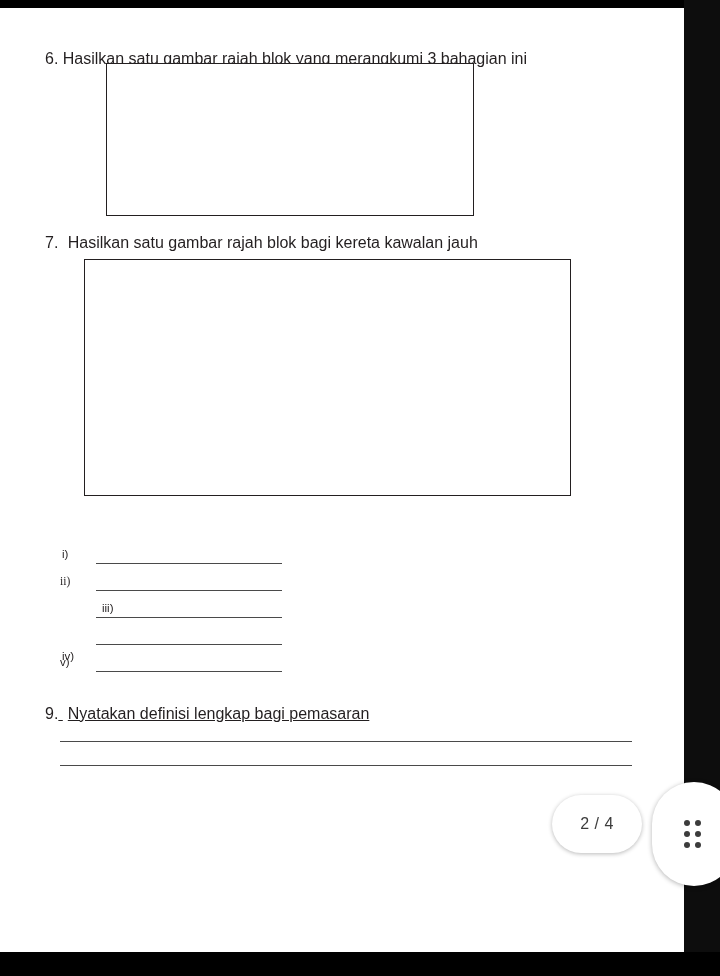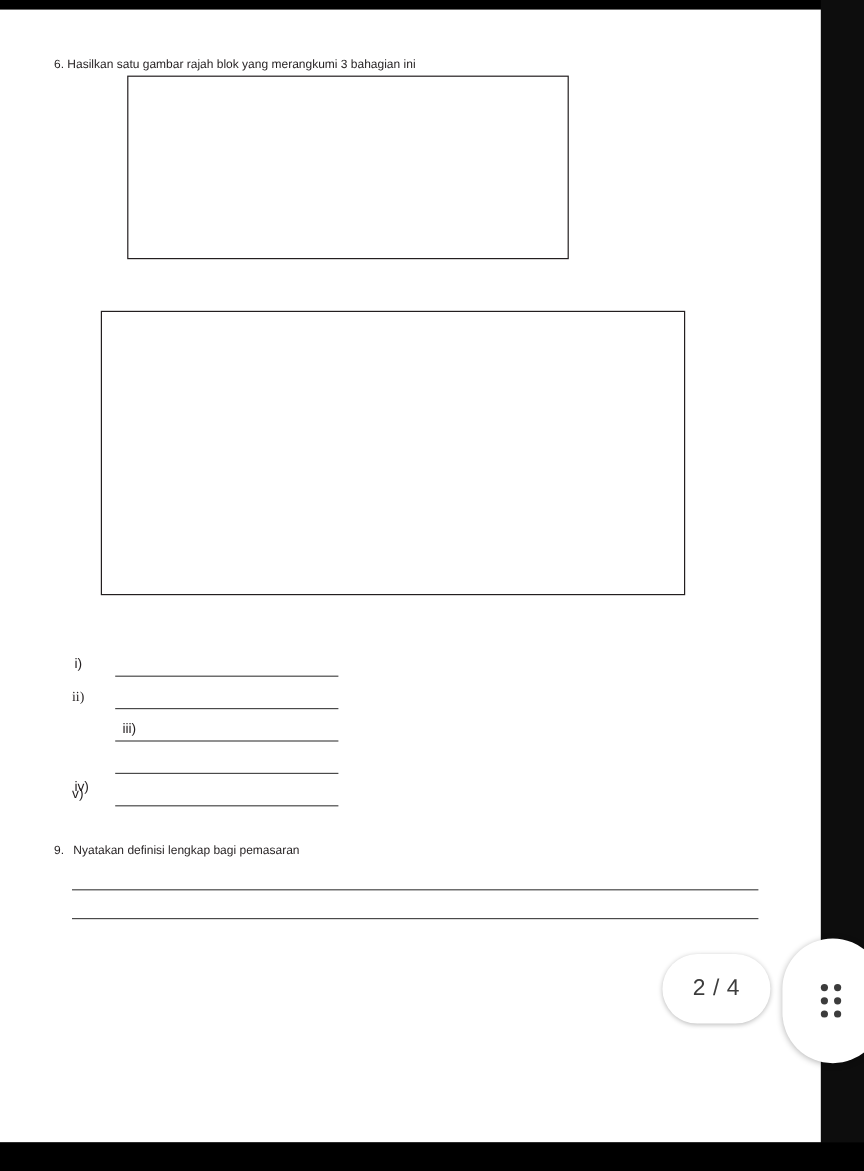--- a/index.html
+++ b/index.html
@@ -49,21 +49,21 @@
     position: absolute;
     left: 0;
     bottom: 0;
     width: 720px;
     height: 24px;
     background: #000000;
   }
 
   .q {
     position: absolute;
-    font-size: 10px;
+    font-size: 16px;
     color: #231f20;
     line-height: 1.35;
     white-space: nowrap;
   }
   .qnum {
     display: inline-block;
     text-align: left;
   }
 
   .answerbox {
@@ -89,21 +89,21 @@
     left: 552px;
     top: 795px;
     width: 90px;
     height: 58px;
     border-radius: 29px;
     background: #ffffff;
     box-shadow: 0 1px 4px rgba(0,0,0,0.28);
     display: flex;
     align-items: center;
     justify-content: center;
-    font-size: 19px;
+    font-size: 16px;
     color: #3c3c3c;
     letter-spacing: 0.5px;
   }
   
   #grid-handle {
     position: absolute;
     left: 652px;
     top: 782px;
     width: 84px;
     height: 104px;
@@ -139,39 +139,43 @@
   <div id="gutter"></div>
 
   <div id="page">
 
     <div class="q" style="left:45px; top:40px;">
       <span class="qnum">6.</span>
       <span>Hasilkan satu gambar rajah blok yang merangkumi 3 bahagian ini</span>
     </div>
     <div class="answerbox" style="left:106px; top:55px; width:368px; height:153px;"></div>
 
+    <div class="q" style="left:45px; top:224px;">
+      <span class="qnum">7.</span>
+      <span style="margin-left:5px;">Hasilkan satu gambar rajah blok bagi kereta kawalan jauh</span>
+    </div>
     <div class="answerbox" style="left:84px; top:251px; width:487px; height:237px;"></div>
 
 
     <div class="sub-label" style="left:62px; top:540px;">i)</div>
     <div class="rule" style="left:96px; top:555px; width:186px;"></div>
 
     <div class="sub-label" style="left:60px; top:567px;font-family:Liberation Serif, serif;">ii)</div>
     <div class="rule" style="left:96px; top:582px; width:186px;"></div>
 
     <div class="sub-label" style="left:58px; top:594px;padding-left:44px;">iii)</div>
     <div class="rule" style="left:96px; top:609px; width:186px;"></div>
 
     <div class="sub-label" style="left:62px; top:621px;margin-top:21px;">iv)</div>
     <div class="rule" style="left:96px; top:636px; width:186px;"></div>
 
     <div class="sub-label" style="left:60px; top:648px;">v)</div>
     <div class="rule" style="left:96px; top:663px; width:186px;"></div>
 
-    <div class="q" style="left:45px; top:695px;">
+    <div class="q" style="left:45px; top:695px;text-decoration:underline;">
       <span class="qnum">9.</span>
       <span style="margin-left:5px;">Nyatakan definisi lengkap bagi pemasaran</span>
     </div>
     <div class="rule" style="left:60px; top:733px; width:572px;"></div>
     <div class="rule" style="left:60px; top:757px; width:572px;"></div>
 
   </div>
 
   <div id="grid-handle">
     <div class="dots">

